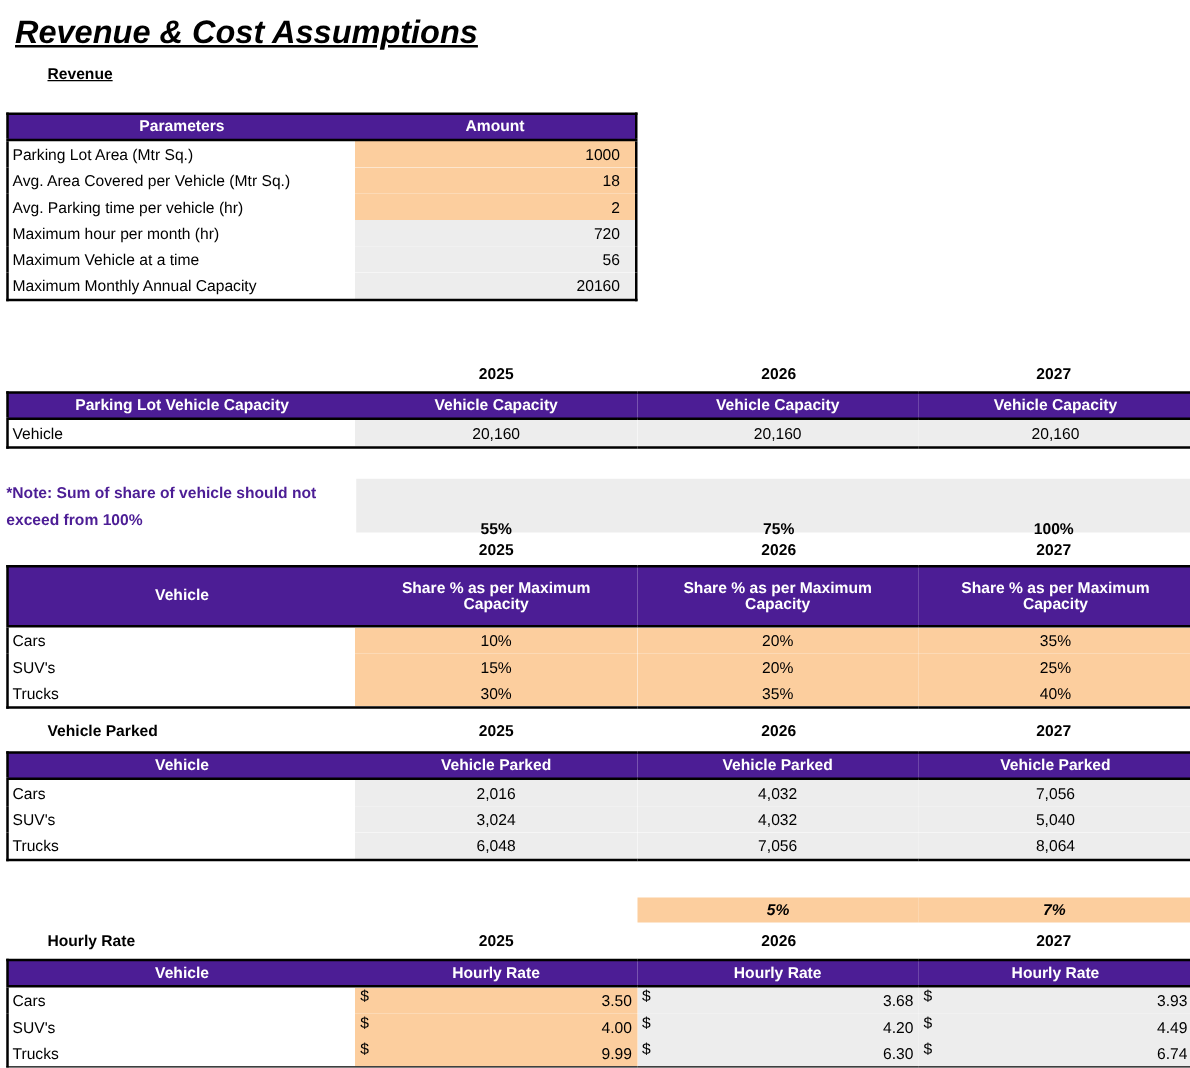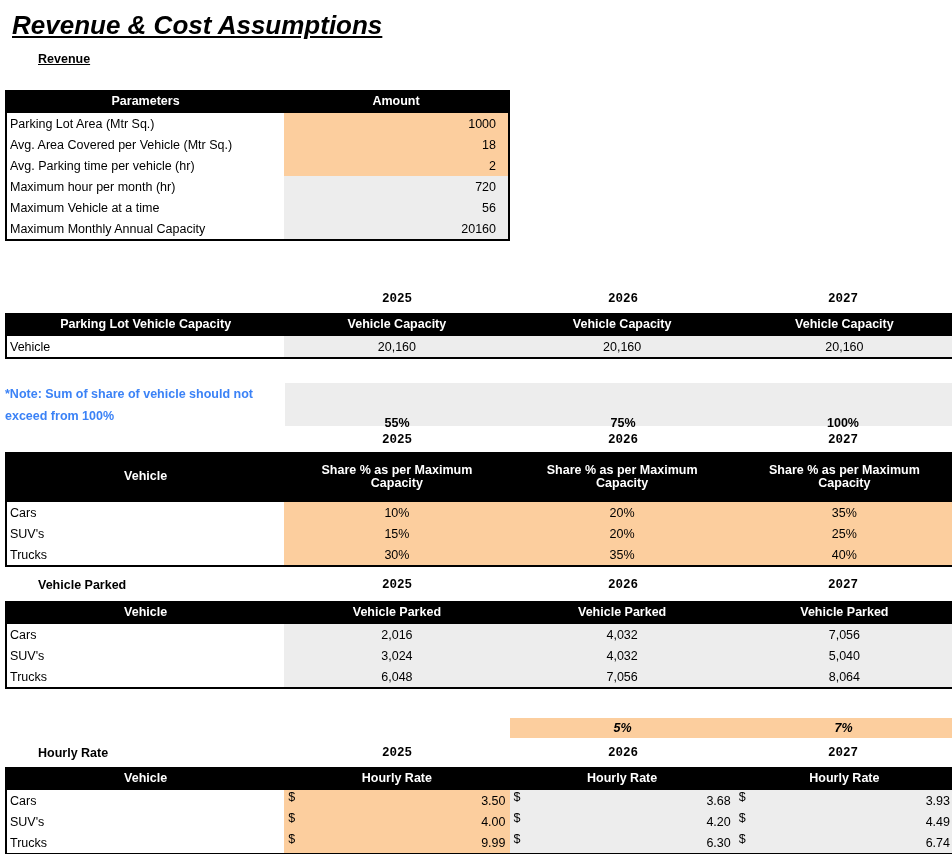--- a/index.html
+++ b/index.html
@@ -39,21 +39,21 @@
 
   
   table {
     border-collapse: collapse;
     table-layout: fixed;
     font-size: 12.5px;
   }
   td, th { padding: 0; margin: 0; }
 
   .hdr {
-    background: #000000;
+    background: #4c1d95;
     color: #ffffff;
     font-weight: bold;
     text-align: center;
     font-size: 12.5px;
     height: 19px;
     line-height: 1.05;
     margin-left: 22px;
   }
   .cell {
     height: 21px;
@@ -76,21 +76,20 @@
     border: 2px solid #000;
   }
   #tbl-params .hdr.h1 { border-bottom: 2px solid #000; }
 
   
   .year-row {
     position: absolute;
     height: 18px;
     left: 0;
     width: 764px;
-    font-family: Liberation Mono, monospace;
   }
   .year-row span {
     position: absolute;
     top: 0;
     font-size: 12.5px;
     font-weight: bold;
     text-align: center;
     width: 120px;
   }
   .y1 { left: 337px; }
@@ -108,21 +107,21 @@
 
   
   #note-block {
     position: absolute;
     left: 5px;
     top: 383px;
     width: 280px;
     height: 43px;
     font-size: 12.5px;
     font-weight: bold;
-    color: #3b82f6;
+    color: #4c1d95;
     line-height: 22px;
     overflow: hidden;
   }
   #note-strip {
     position: absolute;
     left: 285px;
     top: 383px;
     width: 667px;
     height: 43px;
     background: #EDEDED;

